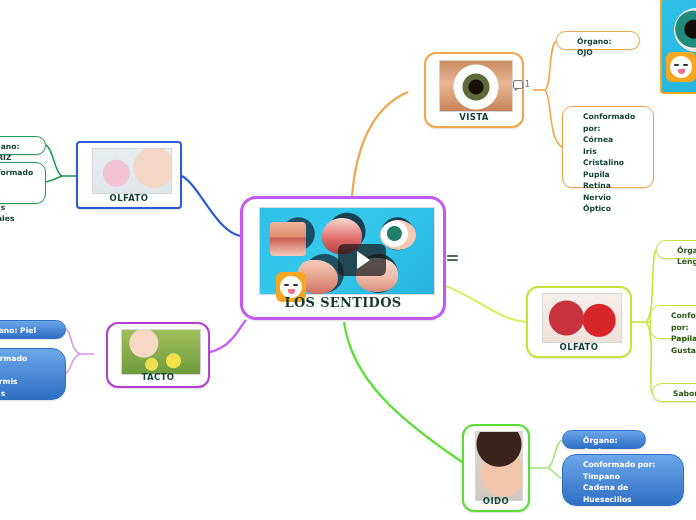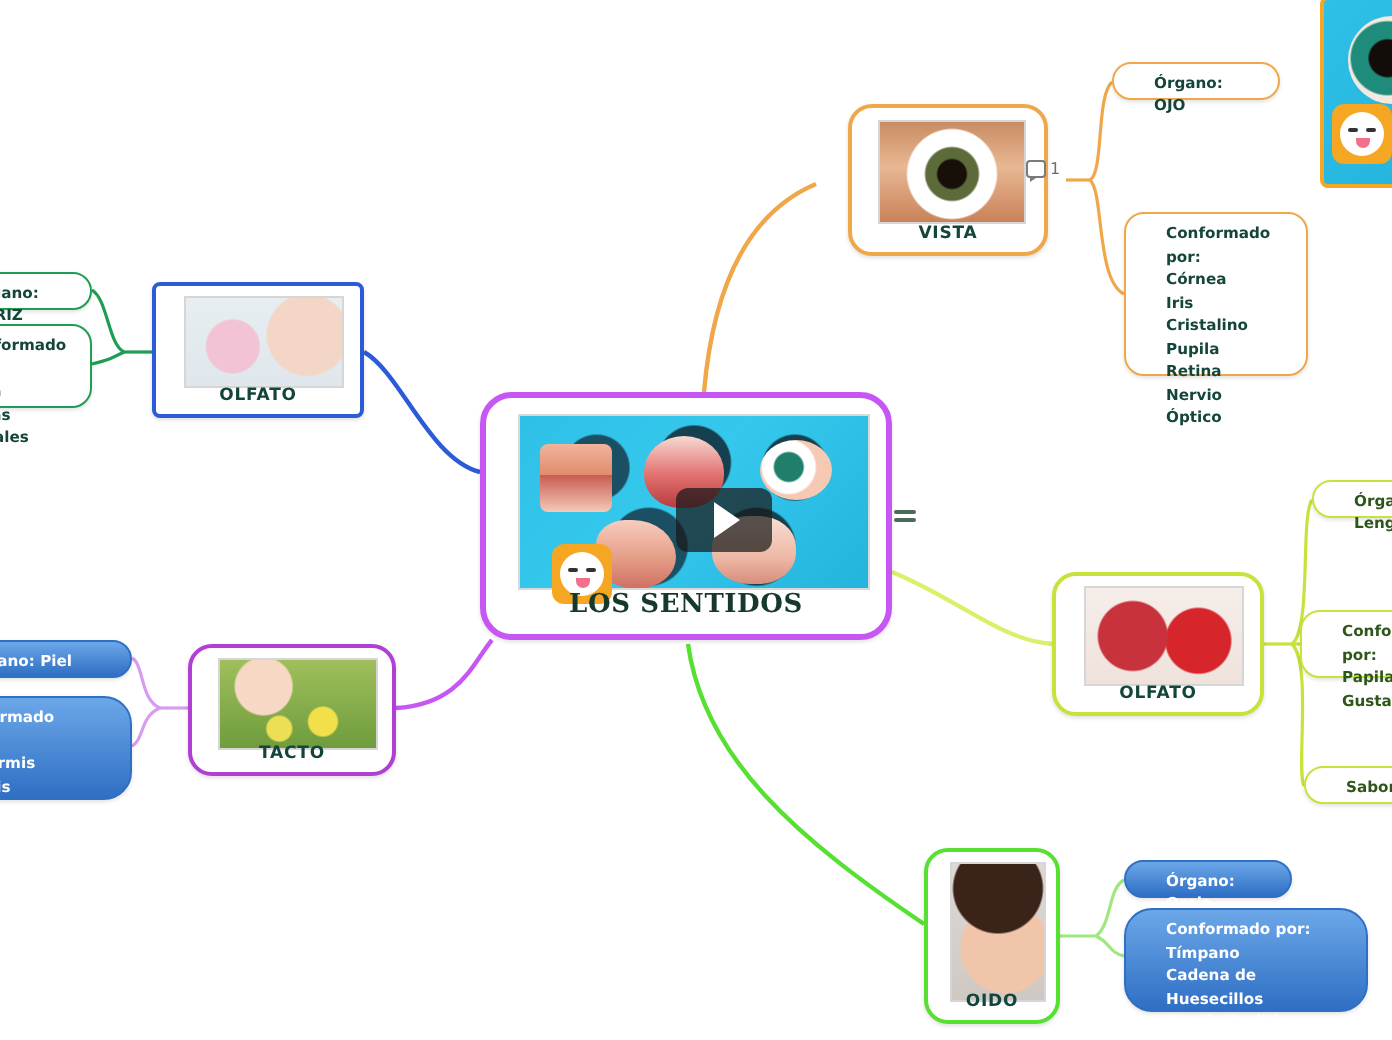--- a/index.html
+++ b/index.html
@@ -85,21 +85,21 @@
       radial-gradient(circle at 50% 52%, #181008 0 7px, #5d6b3a 8px 13px, #ffffff 14px 22px, transparent 23px),
       linear-gradient(#c98c62,#e8b793 45%,#c98259);}
   
   .n-olfato{left:76px;top:141px;width:106px;height:68px;border-color:#2b5bd7;border-radius:4px;}
   .n-olfato .pic{left:14px;top:5px;width:78px;height:44px;
     background:
       radial-gradient(circle at 30% 55%, #f2c3d5 0 13px, transparent 14px),
       radial-gradient(circle at 78% 42%, #f3d6c6 0 20px, transparent 21px),
       linear-gradient(#e7eef2,#dfe7ec);}
   
-  .n-tacto{left:94px;top:322px;width:104px;height:66px;border-color:#b23fd4;}
+  .n-tacto{left:106px;top:322px;width:104px;height:66px;border-color:#b23fd4;}
   .n-tacto .pic{left:13px;top:5px;width:78px;height:44px;
     background:
       radial-gradient(circle at 28% 30%, #f6d8c4 0 14px, transparent 15px),
       radial-gradient(circle at 66% 70%, #f2e04a 0 7px, transparent 8px),
       radial-gradient(circle at 38% 78%, #eddf55 0 6px, transparent 7px),
       linear-gradient(#9fbf5b,#6f9c3d);}
   
   .n-gusto{left:526px;top:286px;width:106px;height:72px;border-color:#c6e33b;}
   .n-gusto .pic{left:14px;top:5px;width:78px;height:48px;
     background:

